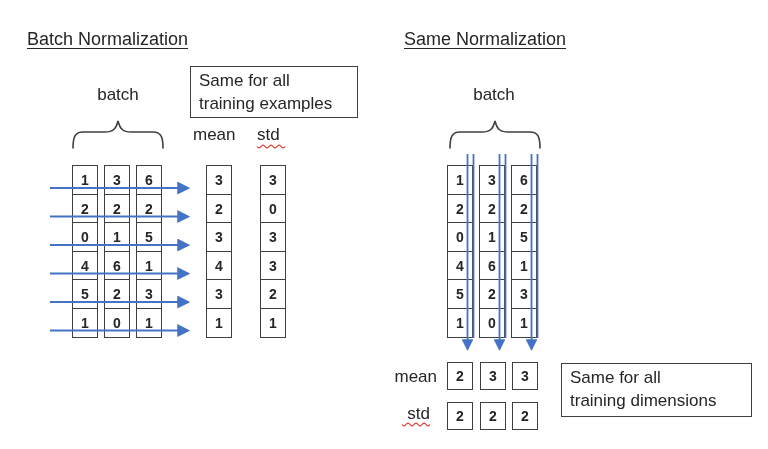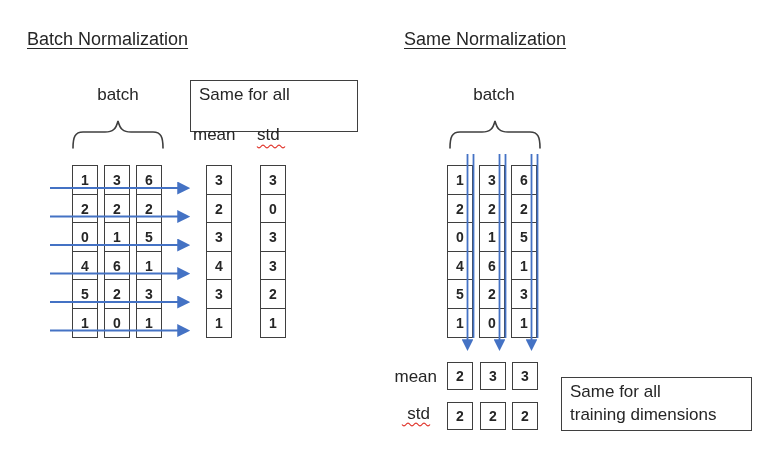--- a/index.html
+++ b/index.html
@@ -4,21 +4,21 @@
 <style>
   html,body{margin:0;padding:0;background:#fff;}
   .canvas{position:relative;width:768px;height:449px;background:#ffffff;overflow:hidden;
           font-family:"Liberation Sans",sans-serif;color:#262626;}
   .panel{position:absolute;inset:0;}
   .title{position:absolute;font-size:18px;text-decoration:underline;text-underline-offset:3px;white-space:nowrap;}
   .lbl{position:absolute;font-size:17px;line-height:20px;white-space:nowrap;}
   .center{text-align:center;}
   .right{text-align:right;}
   .note{position:absolute;box-sizing:border-box;border:1.5px solid #3F3F3F;background:#fff;
-        font-size:17px;line-height:23px;padding:2px 8px;white-space:nowrap;margin-top:14px;}
+        font-size:17px;line-height:23px;padding:2px 8px;white-space:nowrap;}
   .col{position:absolute;top:165px;display:flex;flex-direction:column;}
   .cell{box-sizing:border-box;width:26px;height:30px;margin-top:-1.5px;border:1.5px solid #3F3F3F;
         background:#fff;display:flex;align-items:center;justify-content:center;
         font-weight:700;font-size:14px;}
   .col .cell:first-child{margin-top:0;}
   .mini{position:absolute;box-sizing:border-box;width:26px;height:28px;border:1.5px solid #3F3F3F;
         background:#fff;display:flex;align-items:center;justify-content:center;
         font-weight:700;font-size:14px;}
   .overlay{position:absolute;left:0;top:0;width:768px;height:449px;pointer-events:none;z-index:5;}
 </style>
@@ -26,20 +26,21 @@
 <body>
 
 <div class="canvas">
 
   <div class="panel">
     <div class="title" style="left:27px;top:29px">Batch Normalization</div>
     <div class="lbl center" style="left:72px;top:85px;width:92px">batch</div>
 
     <div class="note" style="left:190px;top:66px;width:168px;height:52px">
       <div>Same for all</div>
+      <div>training examples</div>
     </div>
 
     <div class="lbl" style="left:193px;top:125px">mean</div>
     <div class="lbl" style="left:257px;top:125px">std</div>
 
     <div class="col" style="left:72px">
       <div class="cell">1</div>
       <div class="cell">2</div>
       <div class="cell">0</div>
       <div class="cell">4</div>

